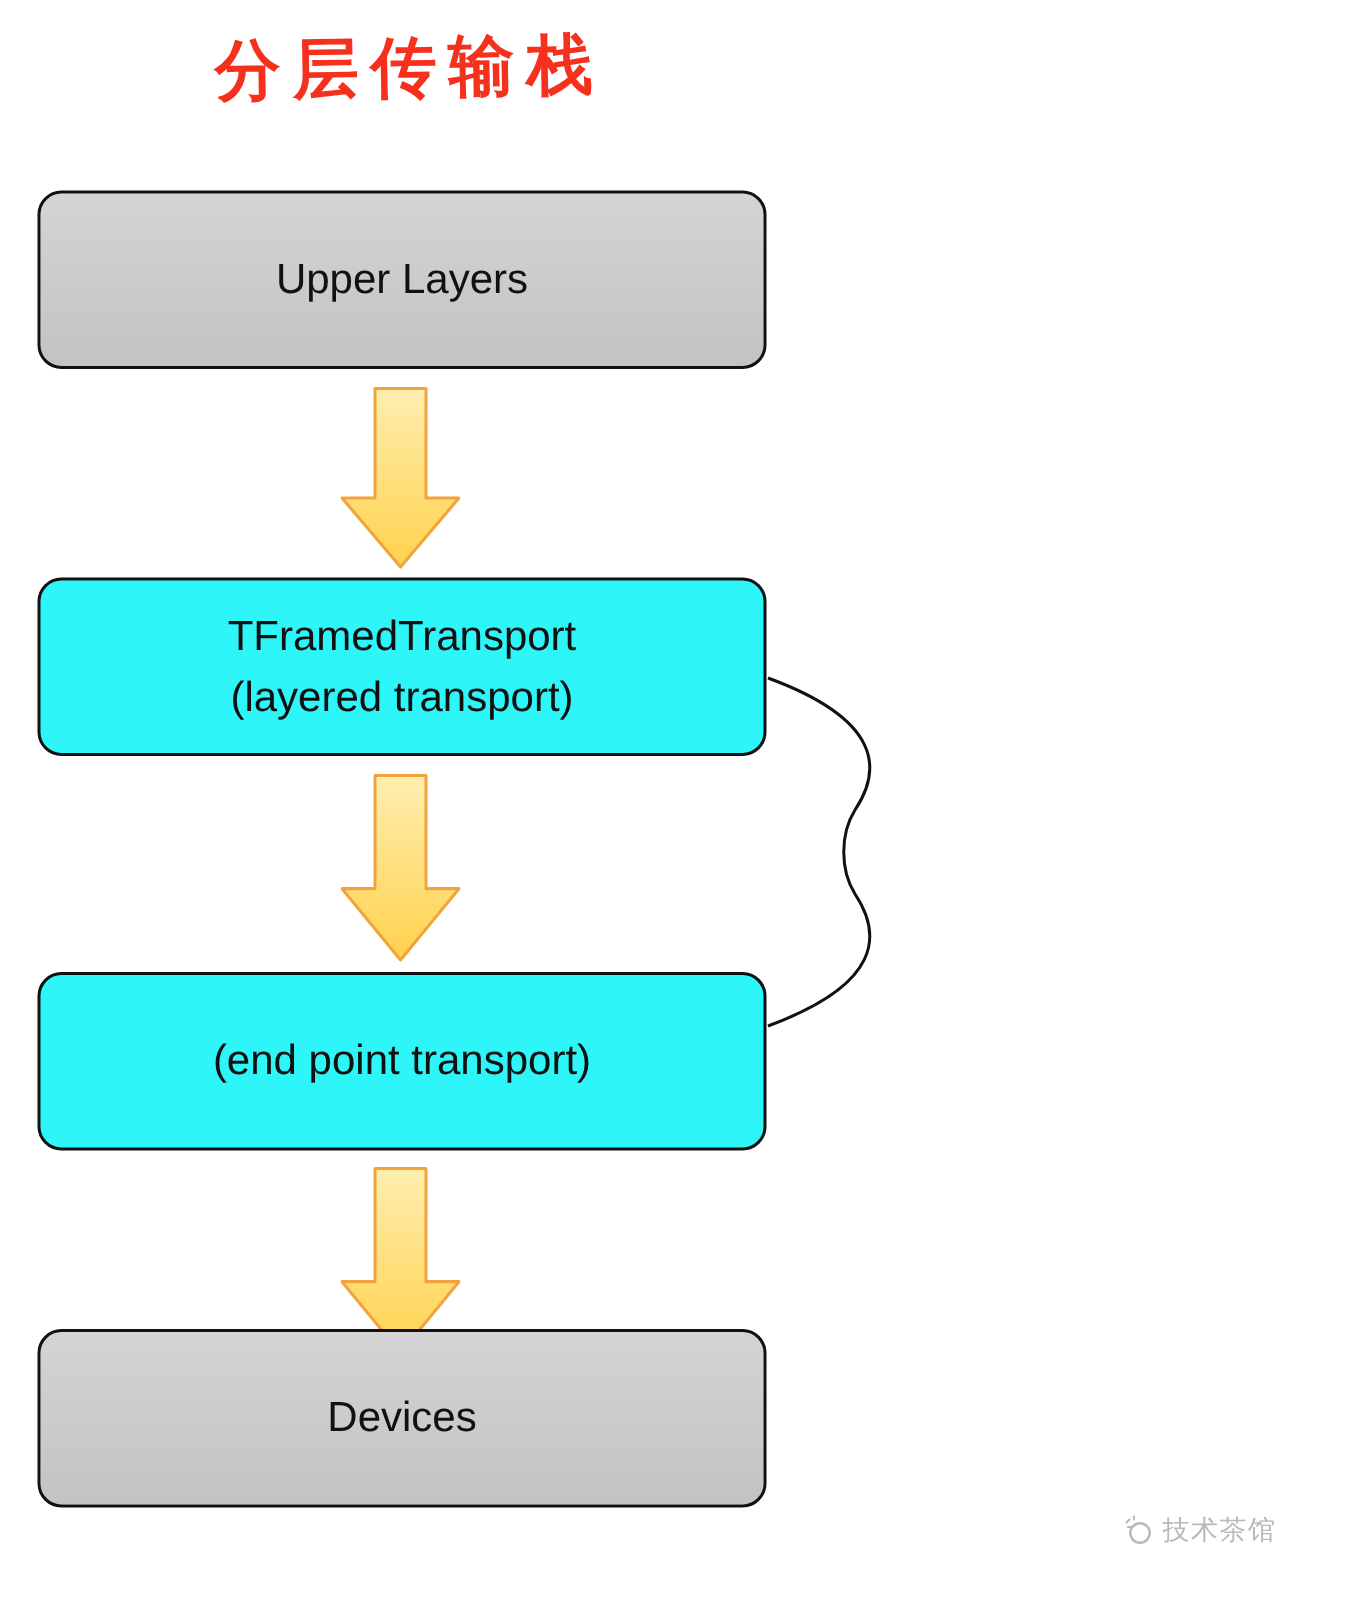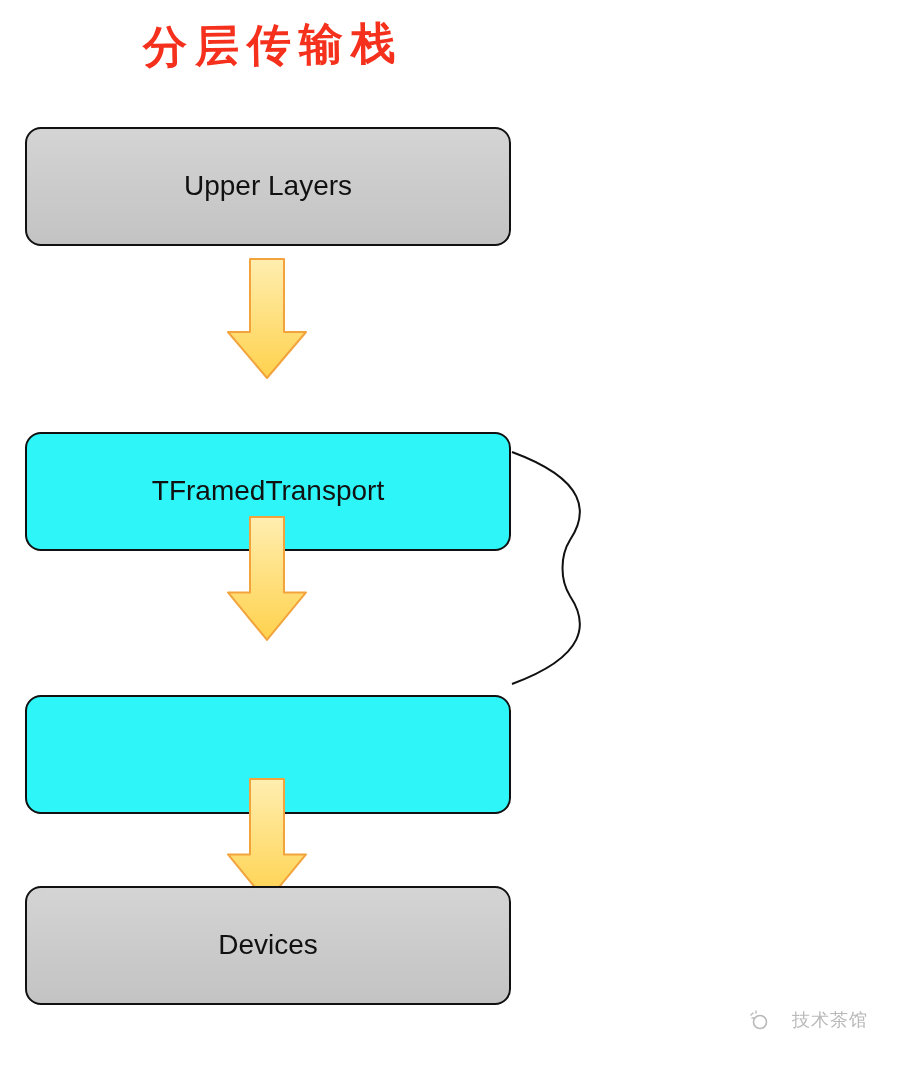--- a/index.html
+++ b/index.html
@@ -43,21 +43,21 @@
     border-radius:16px;
     display:flex;
     flex-direction:column;
     align-items:center;
     justify-content:center;
     text-align:center;
     font-size:28px;
     line-height:1.45;
   }
   .box.gray{background:linear-gradient(#d4d4d4,#c3c3c3);}
-  .box.cyan{background:var(--cyan);margin-top:47px;}
+  .box.cyan{background:var(--cyan);}
   .box1{top:127px;}
   .box2{top:385px;}
   .box3{top:648px;}
   .box4{top:886px;}
   .arrow{
     position:absolute;
     left:227px;
     width:80px;
   }
   .arrow1{top:258px;height:122px;}
@@ -77,21 +77,21 @@
     font-size:27px;
     color:#111;
     white-space:nowrap;
   }
   .watermark{
     position:absolute;
     left:748px;
     top:1008px;
     display:flex;
     align-items:center;
-    gap:22px;
+    gap:5px;
     color:var(--watermark);
   }
   .watermark-text{
     font-size:18px;
     letter-spacing:1px;
     font-family:"DejaVu Sans", sans-serif;
   }
 </style>
 </head>
 <body>
@@ -112,27 +112,29 @@
   <div class="box gray box1">
     <div>Upper Layers</div>
   </div>
 
   <svg class="arrow arrow1" viewBox="0 0 80 122" preserveAspectRatio="none">
     <polygon points="23,1 57,1 57,74 79,74 40,120 1,74 23,74" fill="url(#arrowGrad)" stroke="#f2a33c" stroke-width="2" stroke-linejoin="round"></polygon>
   </svg>
 
   <div class="box cyan box2">
     <div>TFramedTransport</div>
+    <div>(layered transport)</div>
   </div>
 
   <svg class="arrow arrow2" viewBox="0 0 80 122" preserveAspectRatio="none">
     <polygon points="23,1 57,1 57,74 79,74 40,120 1,74 23,74" fill="url(#arrowGrad)" stroke="#f2a33c" stroke-width="2" stroke-linejoin="round"></polygon>
   </svg>
 
   <div class="box cyan box3">
+    <div>(end point transport)</div>
   </div>
 
   <svg class="arrow arrow3" viewBox="0 0 80 122" preserveAspectRatio="none">
     <polygon points="23,1 57,1 57,74 79,74 40,120 1,74 23,74" fill="url(#arrowGrad)" stroke="#f2a33c" stroke-width="2" stroke-linejoin="round"></polygon>
   </svg>
 
   <div class="box gray box4">
     <div>Devices</div>
   </div>
 

